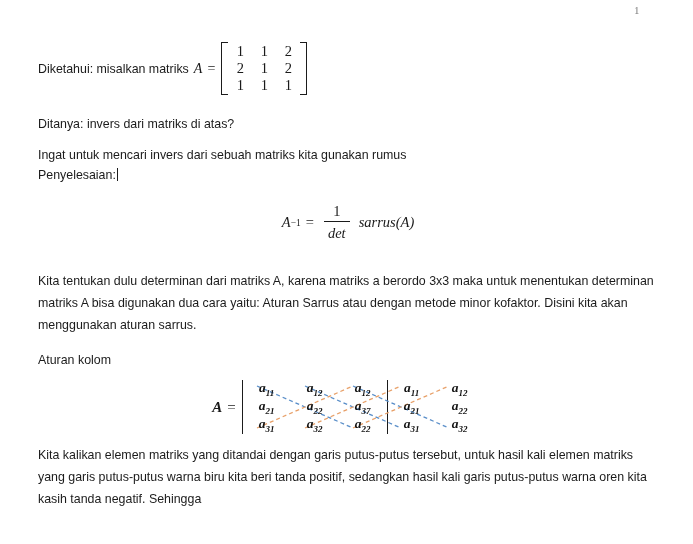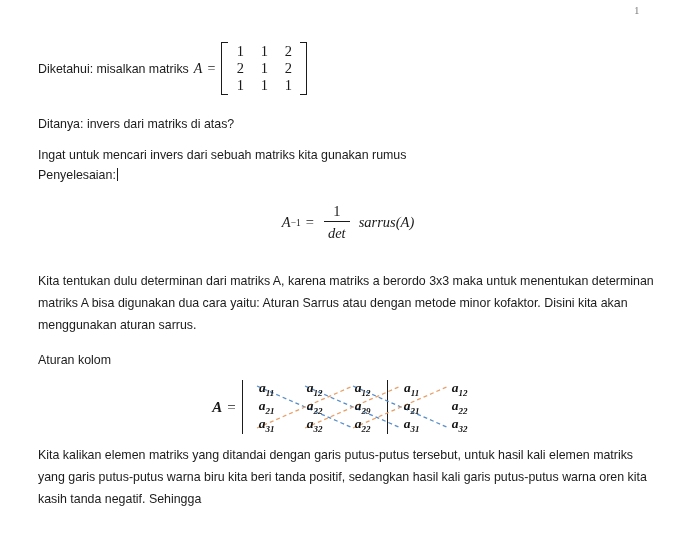--- a/index.html
+++ b/index.html
@@ -300,21 +300,21 @@
 
           <span class="inner3">
             <span class="srow">
               <span class="scell">a<sub>11</sub></span>
               <span class="scell">a<sub>12</sub></span>
               <span class="scell">a<sub>12</sub></span>
             </span>
             <span class="srow">
               <span class="scell">a<sub>21</sub></span>
               <span class="scell">a<sub>22</sub></span>
-              <span class="scell">a<sub>29</sub></span>
+              <span class="scell">a<sub>37</sub></span>
             </span>
             <span class="srow">
               <span class="scell">a<sub>31</sub></span>
               <span class="scell">a<sub>32</sub></span>
               <span class="scell">a<sub>22</sub></span>
             </span>
           </span>
 
           <span class="ext2">
             <span class="srow">

